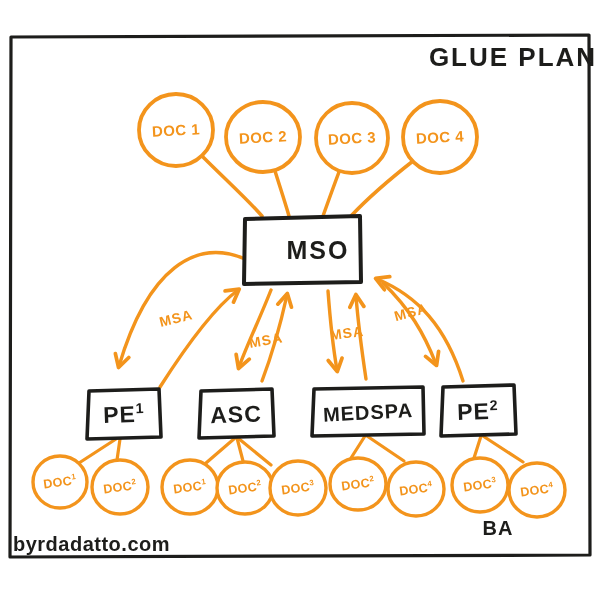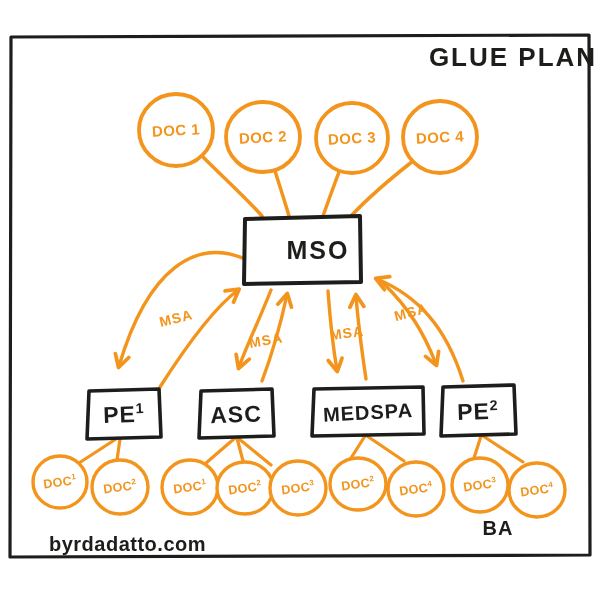--- a/index.html
+++ b/index.html
@@ -15,21 +15,21 @@
   }
   .ink{color:#1d1d1b;}
   .accent{color:#F3941C;}
   .title{font-size:26px;letter-spacing:2px;}
   .hub{font-size:25px;letter-spacing:2px;}
   .entity{font-size:23px;letter-spacing:1px;}
   .entity-wide{font-size:20px;letter-spacing:1px;}
   .doc-top{font-size:15px;letter-spacing:0.5px;}
   .doc-sm{font-size:12.5px;letter-spacing:0.3px;transform:translate(-50%,-50%) rotate(-8deg);}
   .msa{font-size:14px;letter-spacing:1px;}
-  .watermark{font-size:20px;letter-spacing:0.5px;padding-left:36px;}
+  .watermark{font-size:20px;letter-spacing:0.5px;}
   .signature{font-size:20px;letter-spacing:1px;}
   sup{font-size:0.62em;vertical-align:super;}
 </style>
 </head>
 <body>
 
 <div class="canvas">
 
   <svg class="layer" width="600" height="600" viewBox="0 0 600 600">
     <defs>

